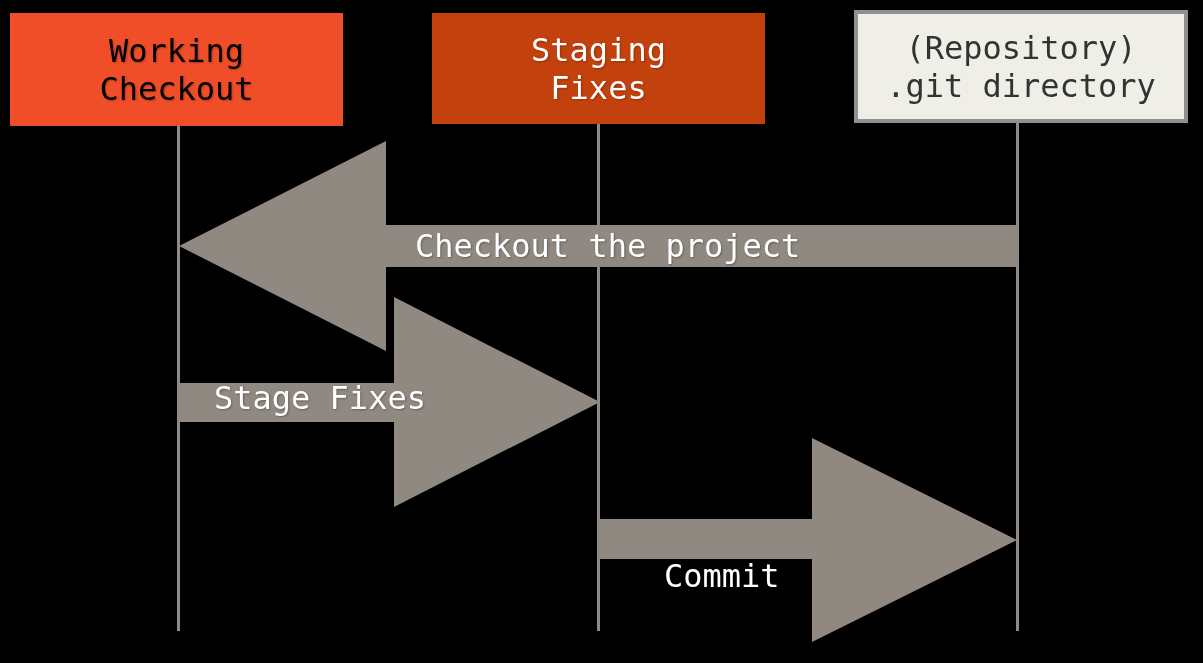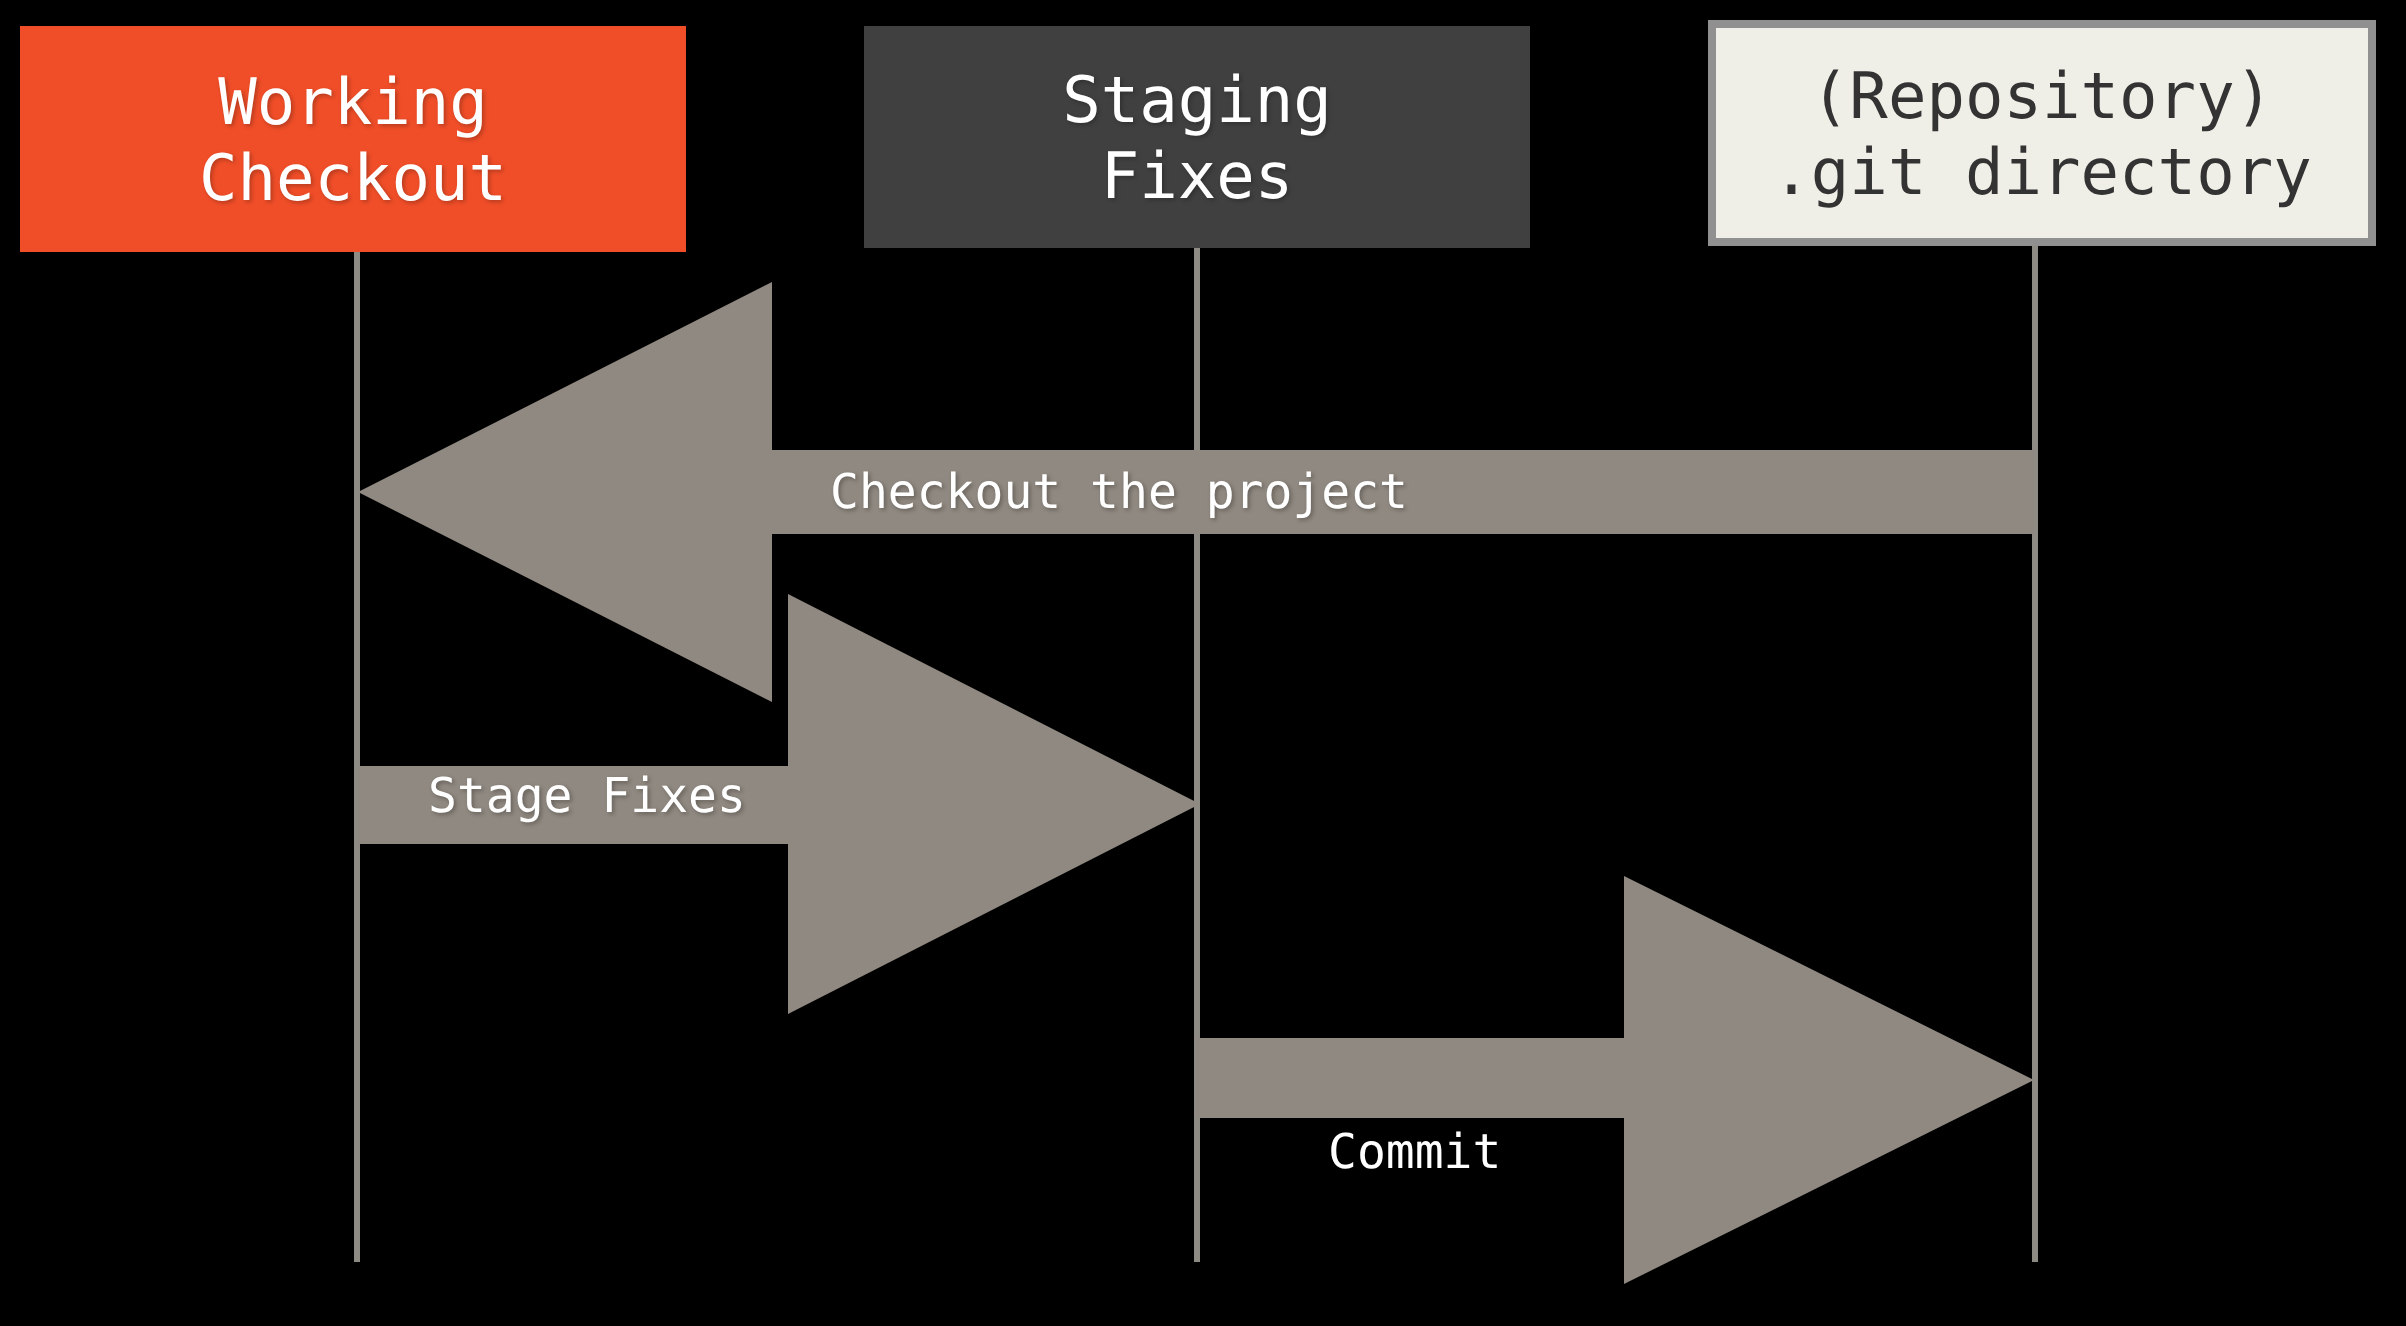--- a/index.html
+++ b/index.html
@@ -18,38 +18,38 @@
   #box-working{left:10px;top:13px;width:333px;height:113px;text-shadow:1px 1px 2px rgba(0,0,0,0.25);}
   #box-staging{left:432px;top:13px;width:333px;height:111px;text-shadow:1px 1px 2px rgba(0,0,0,0.25);}
   #box-git{left:854px;top:10px;width:334px;height:113px;border:4px solid #909090;}
   .lifeline{position:absolute;width:3px;}
   #line-working{left:177px;top:126px;height:505px;}
   #line-staging{left:597px;top:124px;height:507px;}
   #line-git{left:1016px;top:123px;height:508px;}
   #arrow-svg{position:absolute;left:0;top:0;width:1203px;height:663px;}
   .arrow-label{
     position:absolute;height:42px;line-height:42px;
-    font-size:24px;white-space:pre;
+    font-size:32px;white-space:pre;
     text-shadow:1px 1px 2px rgba(0,0,0,0.3);
   }
   #label-checkout{left:415px;top:225px;}
   #label-stage{left:214px;top:377px;}
   #label-commit{left:664px;top:518px;margin-top:37px;}
 </style>
 </head>
 <body>
 
 <div id="stage" style="background: rgb(0, 0, 0);">
 
-  <div class="colbox" id="box-working" style="background: rgb(240, 78, 40); color: #ffffff;">
+  <div class="colbox" id="box-working" style="background: rgb(240, 78, 40); color: #000000;">
     <span class="line">Working</span>
     <span class="line">Checkout</span>
   </div>
 
-  <div class="colbox" id="box-staging" style="background: #404040; color: rgb(255, 255, 255);">
+  <div class="colbox" id="box-staging" style="background: #c2410c; color: rgb(255, 255, 255);">
     <span class="line">Staging</span>
     <span class="line">Fixes</span>
   </div>
 
   <div class="colbox" id="box-git" style="background: rgb(240, 239, 231); color: rgb(51, 51, 51);">
     <span class="line">(Repository)</span>
     <span class="line">.git directory</span>
   </div>
 
   <div class="lifeline" id="line-working" style="background: rgb(142, 139, 132);"></div>

